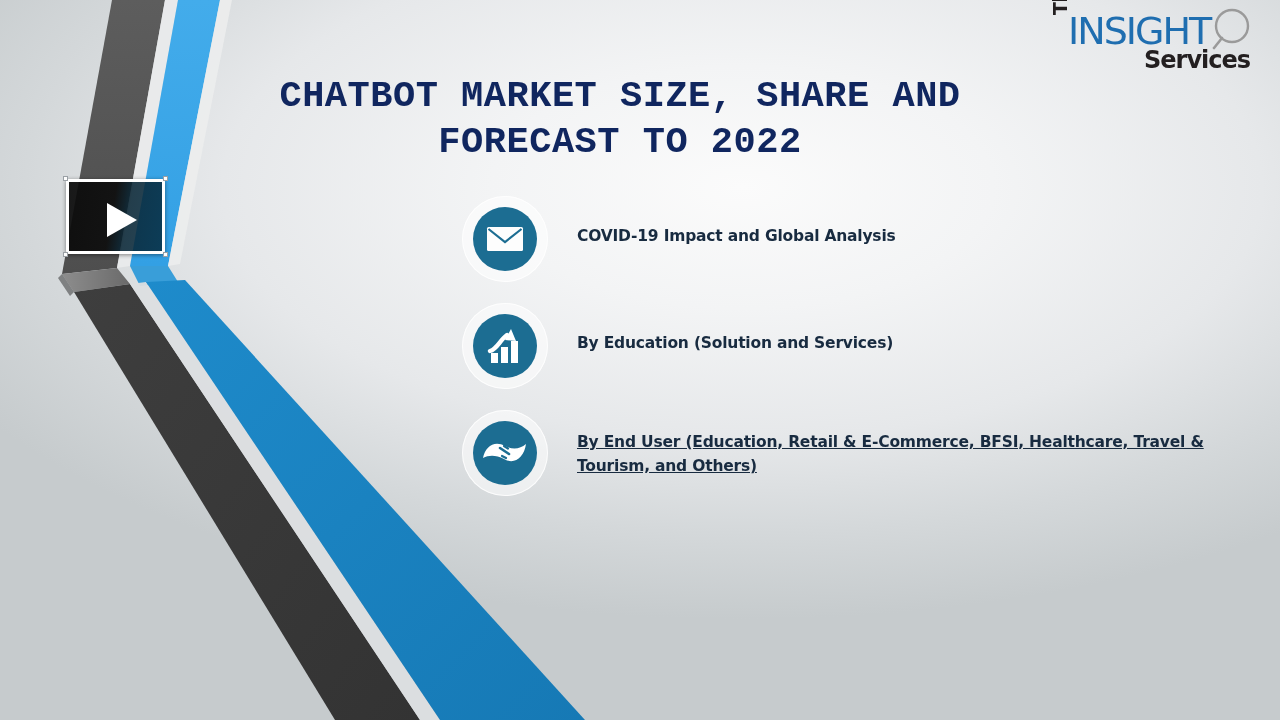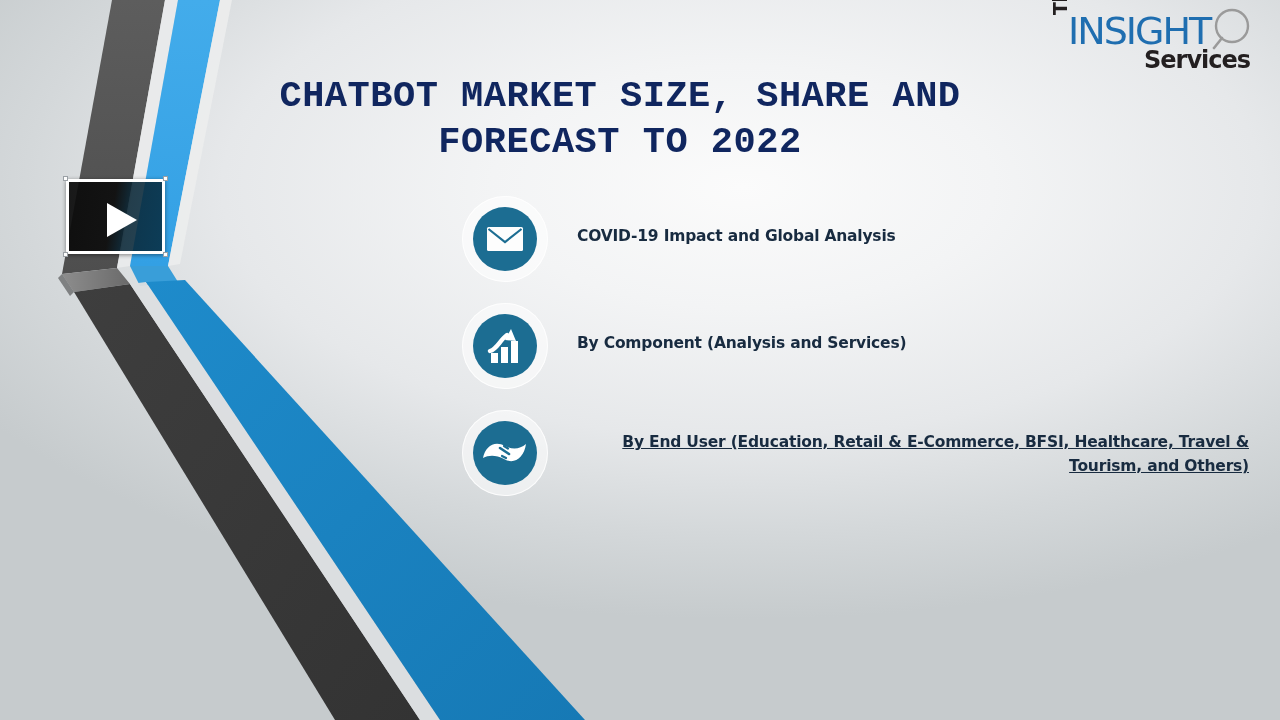--- a/index.html
+++ b/index.html
@@ -122,21 +122,20 @@
   .bullet-text {
     margin-left: 29px;
     padding-top: 28px;
     font-family: "DejaVu Sans", sans-serif;
     font-size: 15.5px;
     font-weight: bold;
     line-height: 1.55;
     color: #182b40;
     letter-spacing: -0.2px;
     max-width: 672px;
-    text-align: right;
   }
   .bullet-row.tall .bullet-text { padding-top: 20px; text-decoration: underline; }
 
   
   .video {
     position: absolute;
     left: 66px;
     top: 179px;
     width: 99px;
     height: 75px;
@@ -258,21 +257,21 @@
 
             <rect x="6" y="27" width="7" height="10" fill="#ffffff"></rect>
             <rect x="16" y="21" width="7" height="16" fill="#ffffff"></rect>
             <rect x="26" y="15" width="7" height="22" fill="#ffffff"></rect>
 
             <path d="M5 25 C12 23, 15 14, 22 9" fill="none" stroke="#ffffff" stroke-width="4.4" stroke-linecap="round"></path>
             <polygon points="26,3 31,15 20,14" fill="#ffffff"></polygon>
           </svg>
         </div>
       </div>
-      <div class="bullet-text">By Component (Analysis and Services)</div>
+      <div class="bullet-text">By Education (Solution and Services)</div>
     </div>
 
     <div class="bullet-row tall">
       <div class="icon-wrap">
         <div class="icon-circle">
           <svg width="46" height="34" viewBox="0 0 46 34">
             <path d="M1 22 C3 10, 13 4, 23 10 C31 14, 38 13, 44 8 C42 22, 32 29, 22 23 C14 19, 7 19, 1 22 Z" fill="#ffffff"></path>
             <path d="M18 12 L27 18" stroke="#1c6d92" stroke-width="2.6" stroke-linecap="round"></path>
             <path d="M22 10 L26 12.5" stroke="#1c6d92" stroke-width="2.2" stroke-linecap="round"></path>
             <path d="M20 20 L24 22" stroke="#1c6d92" stroke-width="2.2" stroke-linecap="round"></path>

